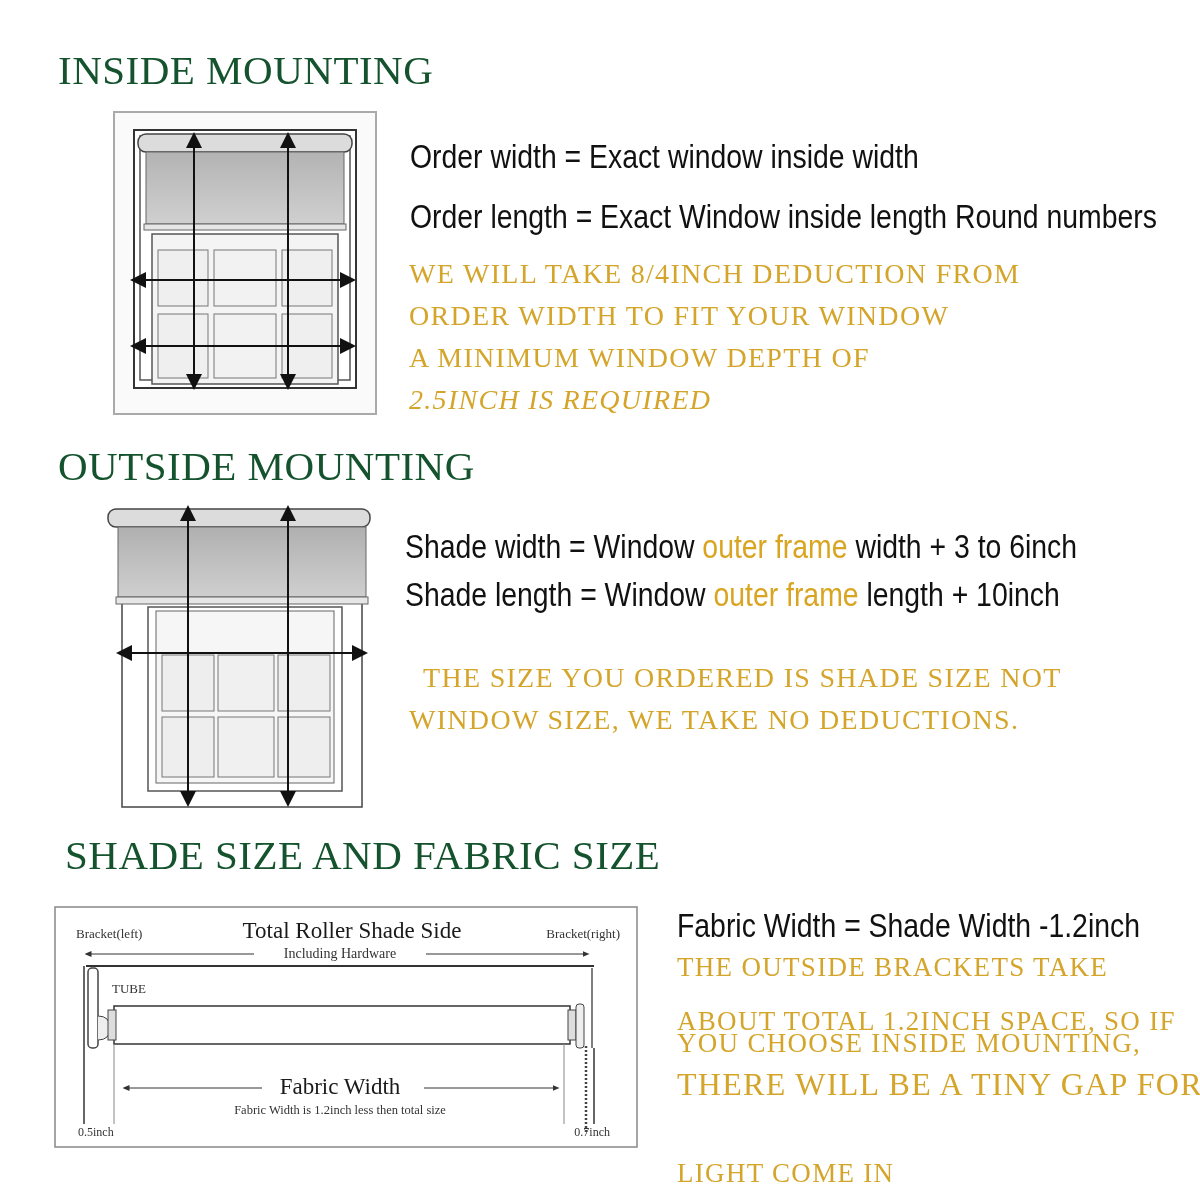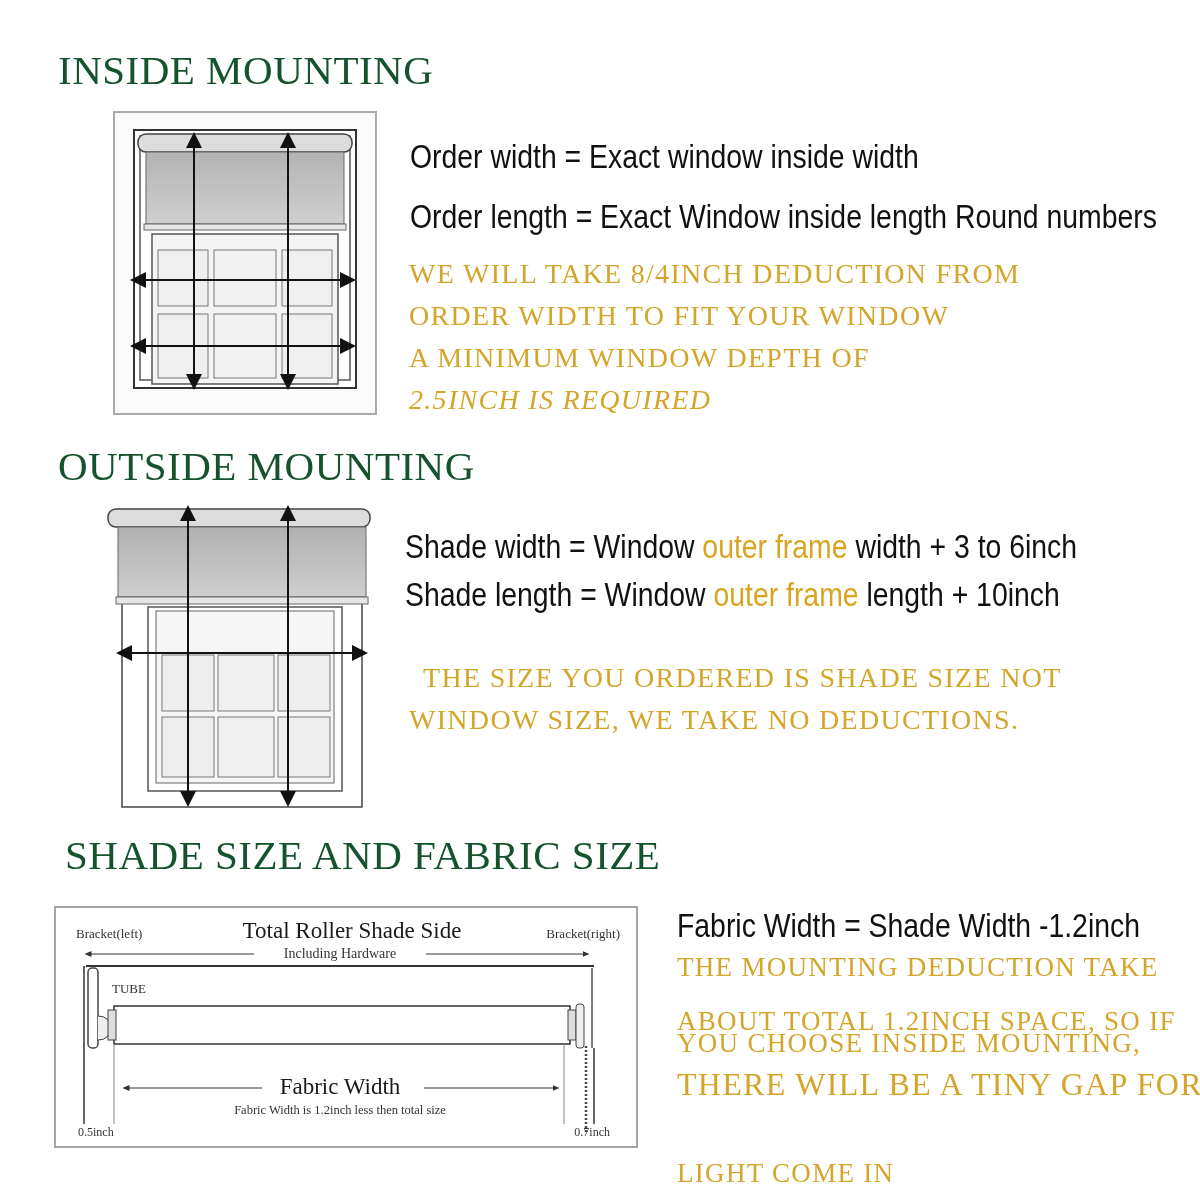--- a/index.html
+++ b/index.html
@@ -152,17 +152,17 @@
     <line x1="72" y1="182" x2="208" y2="182" stroke="#333" stroke-width="1" marker-start="url(#ah3)"></line>
     <line x1="370" y1="182" x2="502" y2="182" stroke="#333" stroke-width="1" marker-end="url(#ah3)"></line>
     <text x="286" y="208" font-size="12.5" fill="#333" text-anchor="middle">Fabric Width is 1.2inch less then total size</text>
     <text x="24" y="230" font-size="12" fill="#333">0.5inch</text>
     <text x="556" y="230" font-size="12" fill="#333" text-anchor="end">0.7inch</text>
   </svg>
 </div>
 
 <div class="abs black" style="left:677px; top:909px;">Fabric Width = Shade Width -1.2inch</div>
 
-<div class="abs gold" style="left:677px; top:954px; font-size:27px;">THE MOUNTING DEDUCTION TAKE</div>
+<div class="abs gold" style="left:677px; top:954px; font-size:27px;">THE OUTSIDE BRACKETS TAKE</div>
 <div class="abs gold" style="left:677px; top:992px; font-size:27px;margin-top:16px;">ABOUT TOTAL 1.2INCH SPACE, SO IF</div>
 <div class="abs gold" style="left:677px; top:1030px; font-size:27px;">YOU CHOOSE INSIDE MOUNTING,</div>
 <div class="abs gold" style="left:677px; top:1068px; font-size:32px;">THERE WILL BE A TINY GAP FOR</div>
 <div class="abs gold" style="left:677px; top:1112px; font-size:27px;margin-top:48px;">LIGHT COME IN</div>
 
 </body></html>

